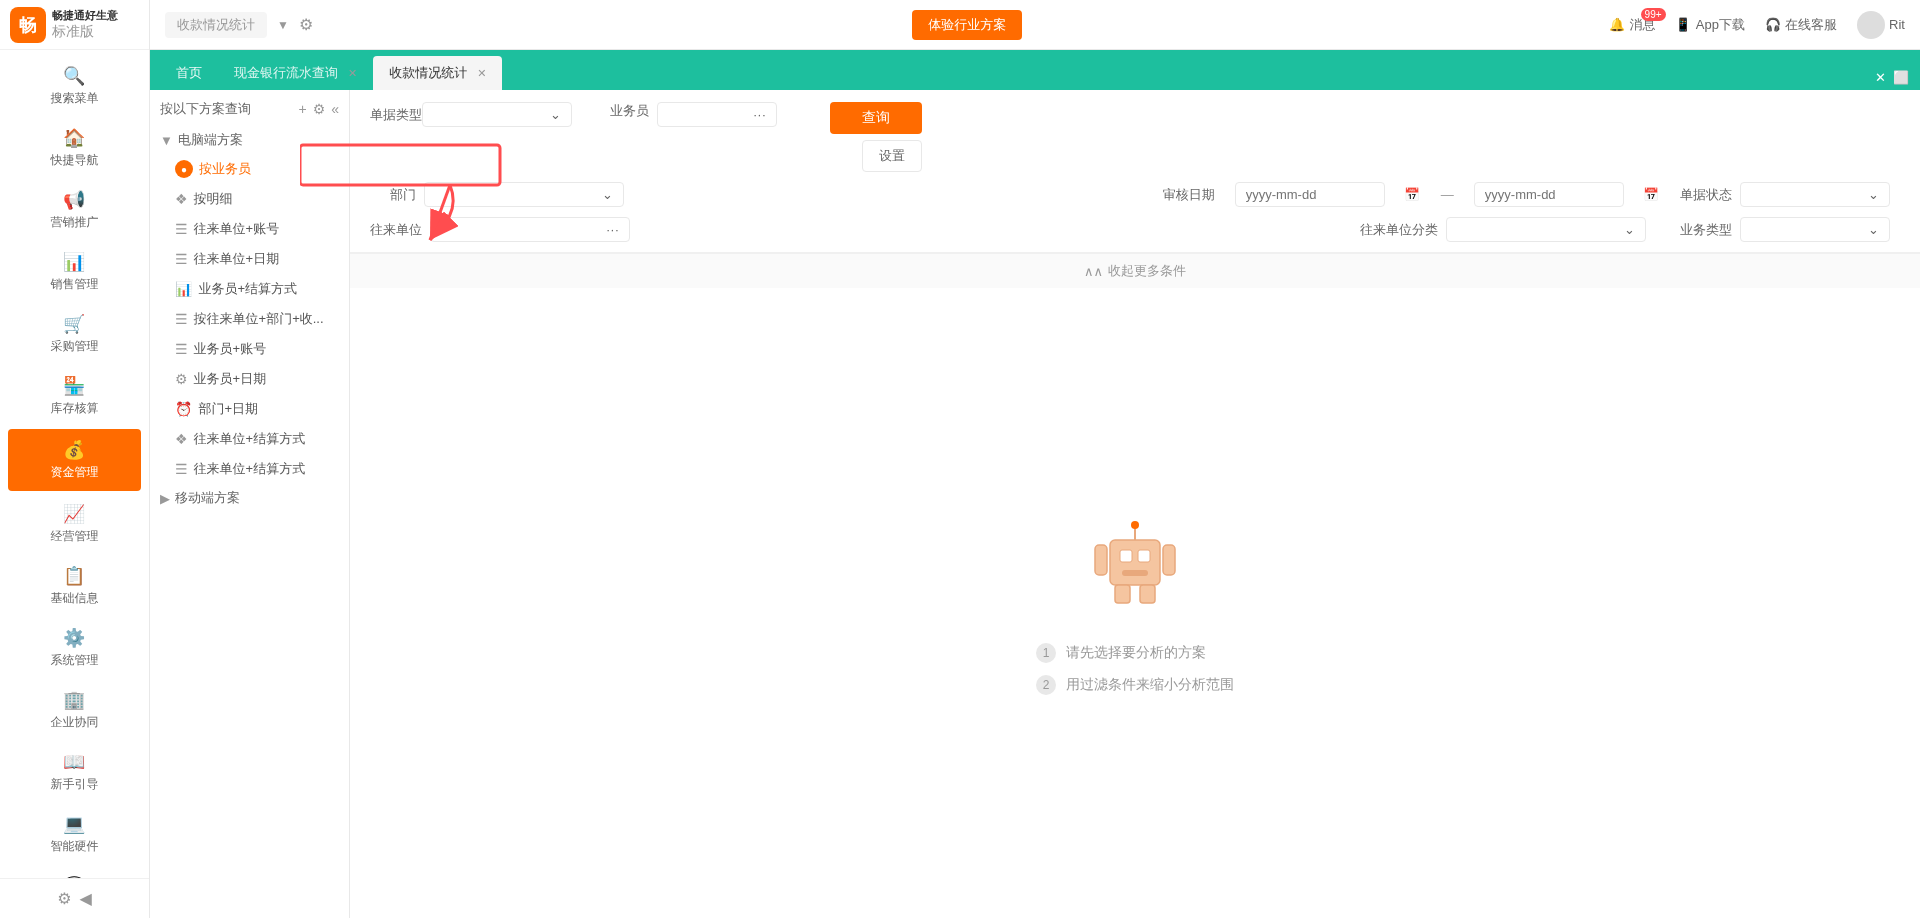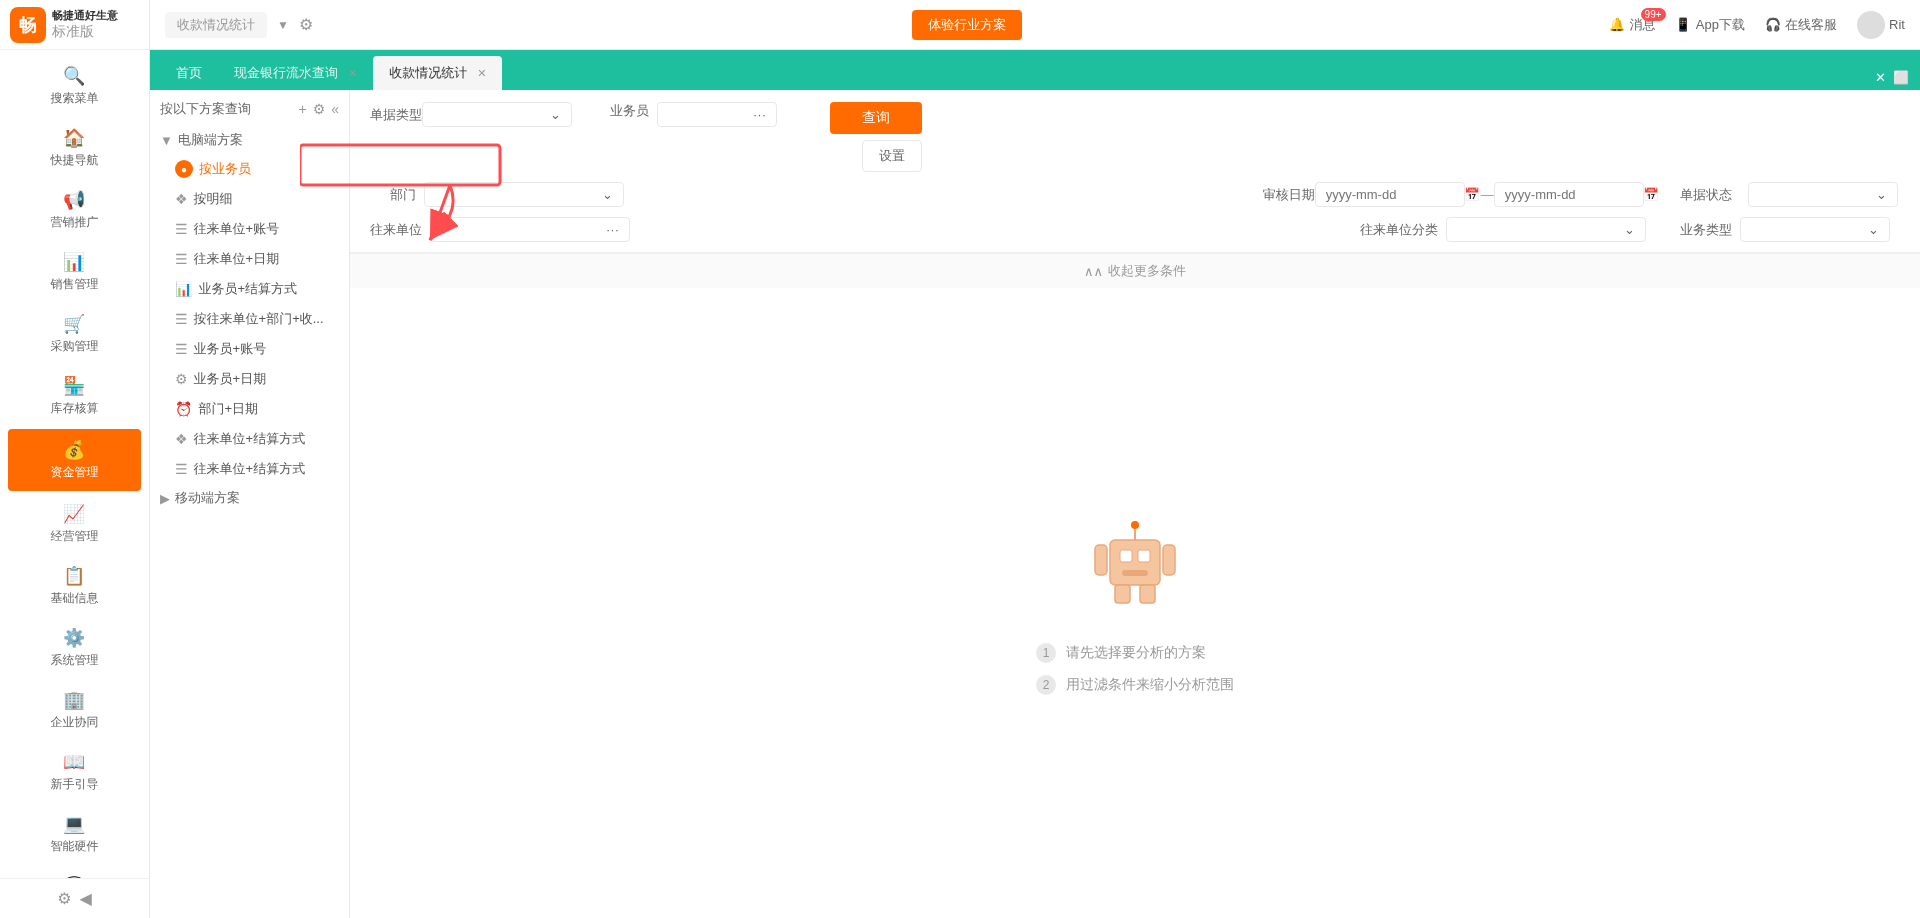--- a/index.html
+++ b/index.html
@@ -311,29 +311,29 @@
           </div>
 
           <div style="display:flex;align-items:center;gap:20px;margin-bottom:10px;">
             <div style="display:flex;align-items:center;gap:8px;flex:1;">
               <span style="color:#666;font-size:13px;white-space:nowrap;margin-left:20px;">部门</span>
               <div class="filter-select" style="min-width:200px;">
                 <span></span>
                 <span>⌄</span>
               </div>
             </div>
-            <div style="display:flex;align-items:center;gap:0;min-width:350px;">
+            <div style="display:flex;align-items:center;gap:20px;min-width:350px;">
               <span style="color:#666;font-size:13px;white-space:nowrap;">审核日期</span>
               <input class="filter-input" placeholder="yyyy-mm-dd" style="width: 130px;">
               <span style="color:#999;cursor:pointer;">📅</span>
               <span class="filter-dash">—</span>
               <input class="filter-input" placeholder="yyyy-mm-dd" style="width: 130px;">
               <span style="color:#999;cursor:pointer;">📅</span>
             </div>
-            <div style="display:flex;align-items:center;gap:16px;min-width:220px;">
+            <div style="display:flex;align-items:center;gap:8px;min-width:220px;">
               <span style="color:#666;font-size:13px;white-space:nowrap;">单据状态</span>
               <div class="filter-select" style="min-width:150px;">
                 <span></span>
                 <span>⌄</span>
               </div>
             </div>
           </div>
 
           <div style="display:flex;align-items:center;gap:20px;margin-bottom:10px;">
             <div style="display:flex;align-items:center;gap:8px;flex:1;">

